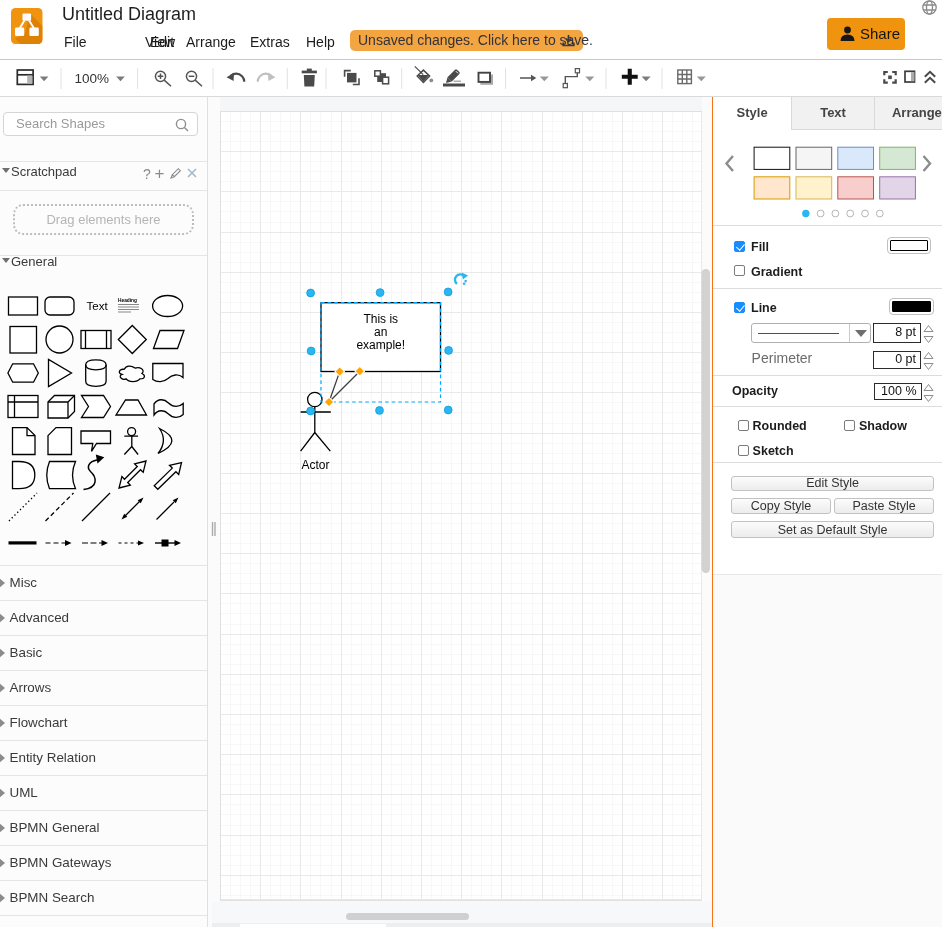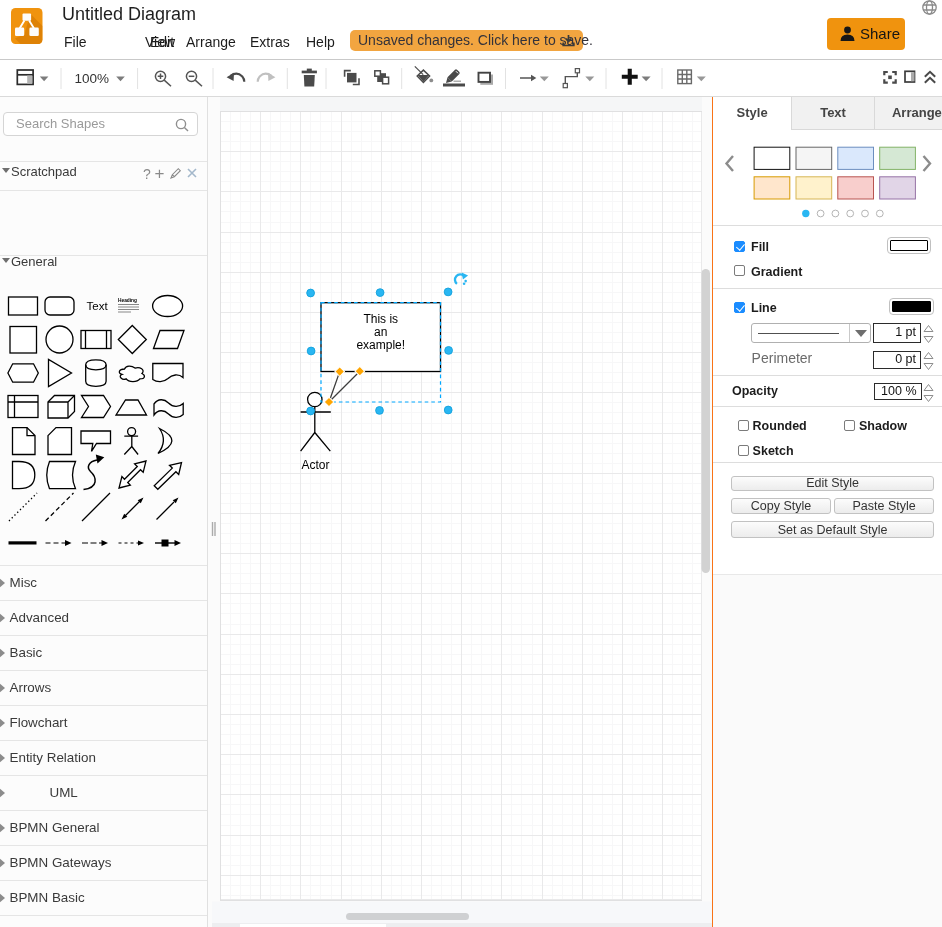--- a/index.html
+++ b/index.html
@@ -195,20 +195,21 @@
     <div class="sechead" style="top:66.5px;padding-left:11px;font-size:13px;">Scratchpad</div>
     <div style="position:absolute;left:143px;top:68.5px;font-size:14px;color:#8a8a8a;">?</div>
     <div style="position:absolute;left:154.5px;top:66.5px;font-size:17px;color:#8a8a8a;">+</div>
     <svg style="position:absolute;left:170px;top:70px;" width="12" height="12" viewBox="0 0 12 12">
         <path d="M1 11 L2.3 7.7 L8.3 1.7 L10.3 3.7 L4.3 9.7 Z M2.3 7.7 L4.3 9.7" fill="none" stroke="#8a8a8a" stroke-width="1.1"></path>
       </svg>
     <svg style="position:absolute;left:187px;top:71px;" width="10" height="10" viewBox="0 0 10 10">
         <path d="M1 1 L9 9 M9 1 L1 9" stroke="#a4b8cb" stroke-width="1.6"></path>
       </svg>
     <div class="sep" style="top:92.5px;"></div>
+    <div id="dragzone">Drag elements here</div>
     <div class="sep" style="top:158px;"></div>
     <div class="tri-d" style="top:161px;"></div>
     <div class="sechead" style="top:157px;padding-left:11px;font-size:13px;">General</div>
     <svg width="207" height="268" viewBox="0 0 207 268" style="position:absolute;left:0;top:195px;" fill="#fff" stroke="#000" stroke-width="1.3">
 
       <rect x="8.5" y="5" width="29" height="18"></rect>
       <rect x="45" y="5" width="29" height="18" rx="5"></rect>
       <text x="86.5" y="18" font-size="11.5" fill="#000" stroke="none" font-family="Liberation Sans">Text</text>
       <g stroke="none">
         <text x="118" y="9.5" font-size="4.8" font-weight="bold" fill="#000" font-family="Liberation Sans">Heading</text>
@@ -290,30 +291,30 @@
     <div class="tri-r" style="top:585.5px;"></div>
       <div class="sechead" style="top:583.0px;">Arrows</div>
     <div class="sep" style="top:608px;"></div>
     <div class="tri-r" style="top:620.5px;"></div>
       <div class="sechead" style="top:618.0px;">Flowchart</div>
     <div class="sep" style="top:643px;"></div>
     <div class="tri-r" style="top:655.5px;"></div>
       <div class="sechead" style="top:653.0px;">Entity Relation</div>
     <div class="sep" style="top:678px;"></div>
     <div class="tri-r" style="top:690.5px;"></div>
-      <div class="sechead" style="top:688.0px;margin-left:40px;">UML</div>
+      <div class="sechead" style="top:688.0px;">UML</div>
     <div class="sep" style="top:713px;"></div>
     <div class="tri-r" style="top:725.5px;"></div>
       <div class="sechead" style="top:723.0px;">BPMN General</div>
     <div class="sep" style="top:748px;"></div>
     <div class="tri-r" style="top:760.5px;"></div>
       <div class="sechead" style="top:758.0px;">BPMN Gateways</div>
     <div class="sep" style="top:783px;"></div>
     <div class="tri-r" style="top:795.5px;"></div>
-      <div class="sechead" style="top:793.0px;">BPMN Basic</div>
+      <div class="sechead" style="top:793.0px;">BPMN Search</div>
     <div class="sep" style="top:818px;"></div>
   </div>
   <div id="canvas">
       <div id="page"></div>
     <svg width="504" height="830" viewBox="0 0 504 830" style="position:absolute;left:0;top:0;">
 
       <rect x="12" y="0" width="482" height="14" fill="#f5f6f7"></rect>
       <rect x="4" y="804.5" width="500" height="25.5" fill="#f7f8fa"></rect>
       <rect x="4" y="826" width="500" height="4" fill="#edeef0"></rect>
       <rect x="32" y="827" width="146" height="3.5" fill="#fff"></rect>
@@ -399,21 +400,21 @@
     <div class="cb on" style="left:21px;top:205px;"></div>
     <div class="cblbl" style="left:38px;top:204.3px;">Line</div>
     <div class="colbtn" style="left:176px;top:200.8px;width:45px;height:17.5px;">
         <div class="inner" style="background:#000;"></div>
       </div>
     <div style="position:absolute;left:37.7px;top:226.4px;width:120px;height:19.5px;background:#fff;border:1px solid #b0b0b0;border-radius:3px;">
       <div style="position:absolute;left:6px;top:8.3px;width:81px;height:1.5px;background:#505050;"></div>
       <div style="position:absolute;left:97px;top:0;width:1px;height:17.5px;background:#c9c9c9;"></div>
       <div class="caret" style="left:103px;top:6px;border-top-color:#6e6e6e;border-left-width:6px;border-right-width:6px;border-top-width:7.5px;"></div>
     </div>
-    <div class="numin" style="left:160px;top:225.7px;width:48px;height:20.5px;line-height:17px;padding-right:4px;">1 pt</div>
+    <div class="numin" style="left:160px;top:225.7px;width:48px;height:20.5px;line-height:17px;padding-right:4px;">8 pt</div>
     <svg class="stepper" style="left:209.5px;top:226.5px;" width="11" height="19" viewBox="0 0 11 19">
       <path d="M5.5 1 L10 7 L1 7 Z" fill="#fff" stroke="#8e8e8e"></path>
         <path d="M5.5 18 L1 12 L10 12 Z" fill="#fff" stroke="#8e8e8e"></path>
     </svg>
     <div style="position:absolute;left:38.6px;top:252.5px;font-size:14px;color:#6b6b6b;">Perimeter</div>
     <div class="numin" style="left:160px;top:253.5px;width:48px;height:18.5px;line-height:15px;padding-right:4px;">0 pt</div>
     <svg class="stepper" style="left:209.5px;top:253.5px;" width="11" height="19" viewBox="0 0 11 19">
       <path d="M5.5 1 L10 7 L1 7 Z" fill="#fff" stroke="#8e8e8e"></path>
         <path d="M5.5 18 L1 12 L10 12 Z" fill="#fff" stroke="#8e8e8e"></path>
     </svg>

